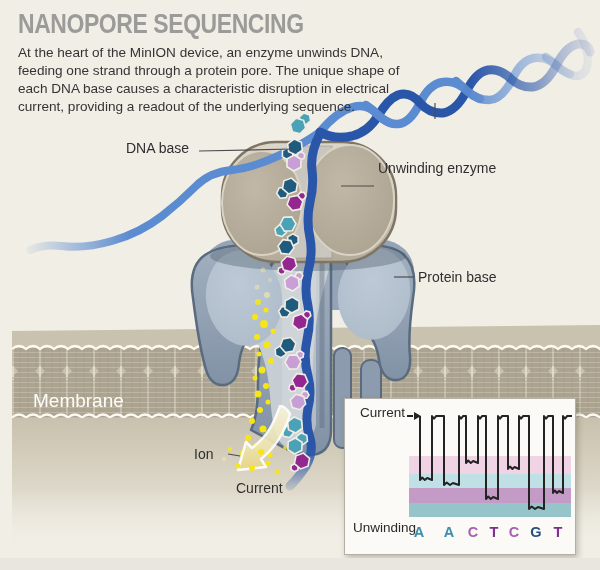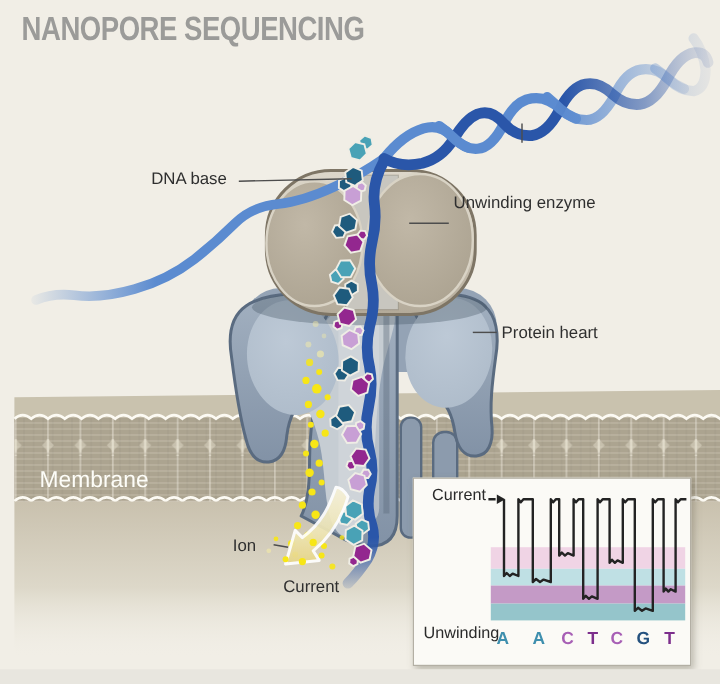--- a/index.html
+++ b/index.html
@@ -249,24 +249,25 @@
     <g stroke="#4d4d4d" stroke-width="1.2">
       <line x1="199" y1="151" x2="293" y2="149"></line>
       <line x1="435" y1="103" x2="435" y2="119"></line>
       <line x1="341" y1="186" x2="374" y2="186"></line>
       <line x1="394" y1="277" x2="414" y2="277"></line>
       <line x1="228" y1="454" x2="240" y2="456"></line>
     </g>
   </svg>
 
   <div class="title">NANOPORE SEQUENCING</div>
+  <div class="intro">At the heart of the MinION device, an enzyme unwinds DNA, feeding one strand through a protein pore. The unique shape of each DNA base causes a characteristic disruption in electrical current, providing a readout of the underlying sequence.</div>
 
   <div class="lab" style="left:126px;top:140px;text-align:right;">DNA base</div>
   <div class="lab" style="left:378px;top:160px;">Unwinding enzyme</div>
-  <div class="lab" style="left:418px;top:269px;">Protein heart</div>
+  <div class="lab" style="left:418px;top:269px;">Protein base</div>
   <div class="lab white" style="left:33px;top:390px;">Membrane</div>
   <div class="lab" style="left:194px;top:446px;">Ion</div>
   <div class="lab" style="left:236px;top:480px;">Current</div>
 
   <div class="inset">
     <svg width="230" height="155" viewBox="344 398 230 155">
       <g id="bands-g">
           <rect x="408" width="162" y="455" height="18" fill="#f0d4e5"></rect>
           <rect x="408" width="162" y="473" height="14" fill="#bfe0e4"></rect>
           <rect x="408" width="162" y="487" height="15" fill="#c49ac6"></rect>

